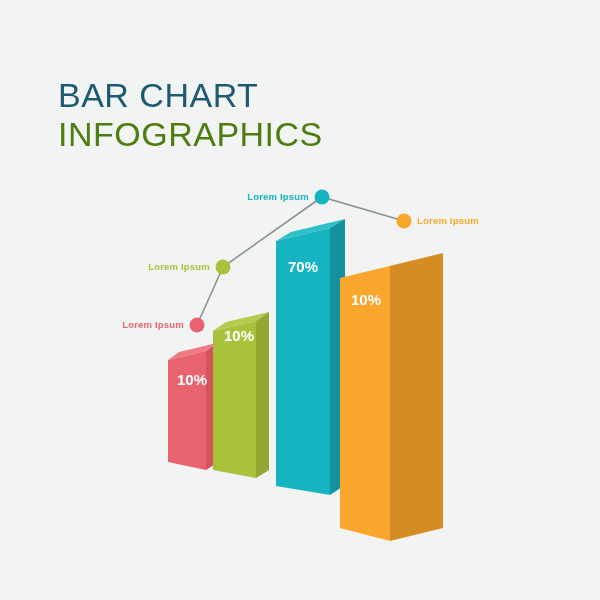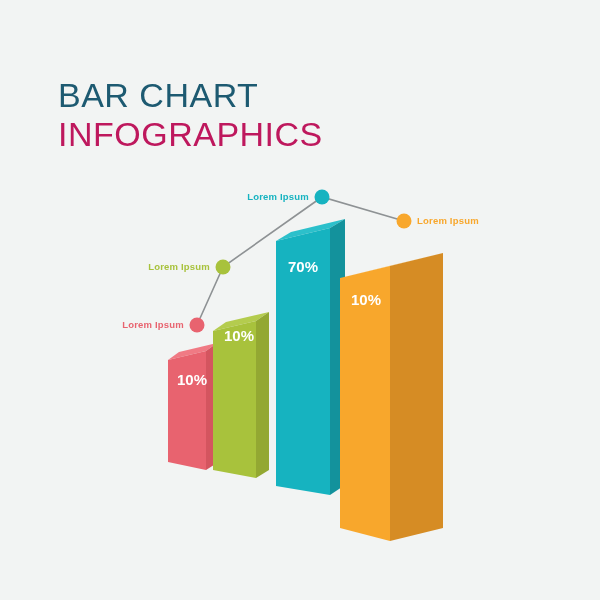--- a/index.html
+++ b/index.html
@@ -56,21 +56,21 @@
     letter-spacing: 0.2px;
   }
 </style>
 </head>
 <body style="background: rgb(242, 244, 243);">
 
 <div id="stage">
 
   <div class="title-block">
     <div class="title-line" style="color: rgb(29, 90, 113);">BAR CHART</div>
-    <div class="title-line" style="color: #be185d; text-align: center;">INFOGRAPHICS</div>
+    <div class="title-line" style="color: #4d7c0f; text-align: center;">INFOGRAPHICS</div>
   </div>
 
   <svg class="chart" viewBox="0 0 600 600">
 
     <g>
       <polygon points="168,360 206,351 217,343 179,352" fill="#f07a84"></polygon>
       <polygon points="168,360 206,351 206,470 168,462" fill="#e8636f"></polygon>
       <polygon points="206,351 217,343 217,463 206,470" fill="#d4555f"></polygon>
       <text class="pct-label" x="177" y="385">10%</text>
     </g>

